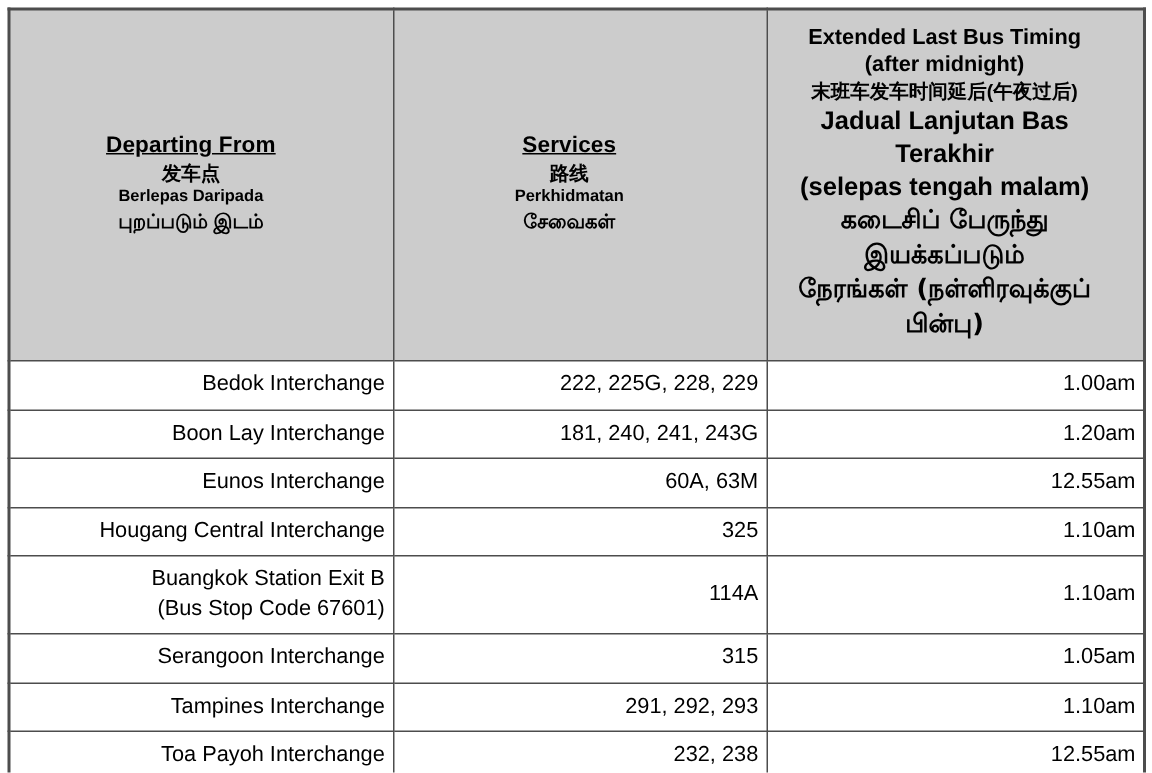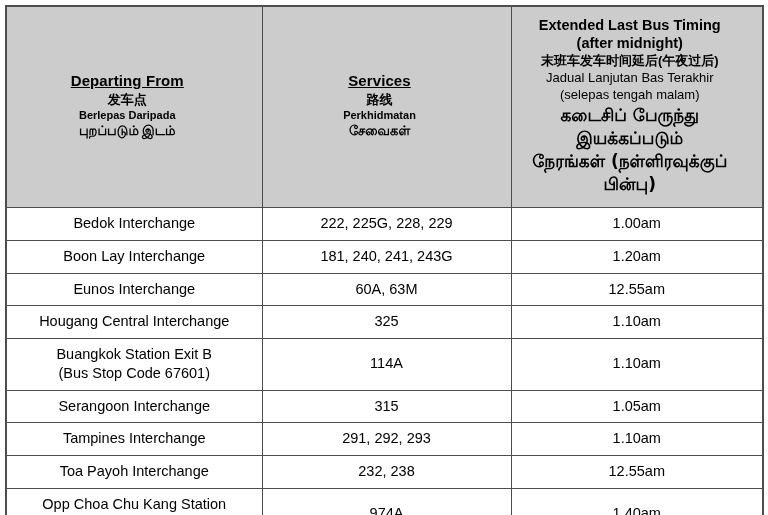--- a/index.html
+++ b/index.html
@@ -34,21 +34,21 @@
     background: #cccccc;
     border: 1.5px solid #4d4d4d;
     text-align: center;
     vertical-align: middle;
     padding: 10px 20px 12px 6px;
     height: 131px;
     font-weight: normal;
   }
   tbody td {
     border: 1.5px solid #4d4d4d;
-    text-align: center;
+    text-align: right;
     vertical-align: middle;
     padding: 6px 5px;
     height: 32px;
     background: #ffffff;
   }
   tbody tr.tall td { height: 50px; }
 
   .hd-en {
     font-size: 15px;
     font-weight: bold;
@@ -66,29 +66,29 @@
     font-weight: bold;
     line-height: 1.35;
     font-family: Liberation Sans, sans-serif;
   }
   .hd-ms {
     font-size: 11px;
     font-weight: bold;
     line-height: 1.3;
   }
   .hd-ms-sm {
-    font-size: 13px;
-    font-weight: normal;
+    font-size: 17px;
+    font-weight: bold;
     line-height: 1.3;
   }
   .hd-ta {
     font-size: 13px;
     font-weight: bold;
     line-height: 1.4;
-    font-family: Liberation Serif, serif;
+    font-family: Liberation Sans, sans-serif;
   }
   .hd-ta-sm {
     font-size: 17px;
     font-weight: bold;
     line-height: 1.35;
     font-family: "DejaVu Sans", "Liberation Sans", sans-serif;
   }
   .cell-text {
     font-size: 14.5px;
     line-height: 1.35;

